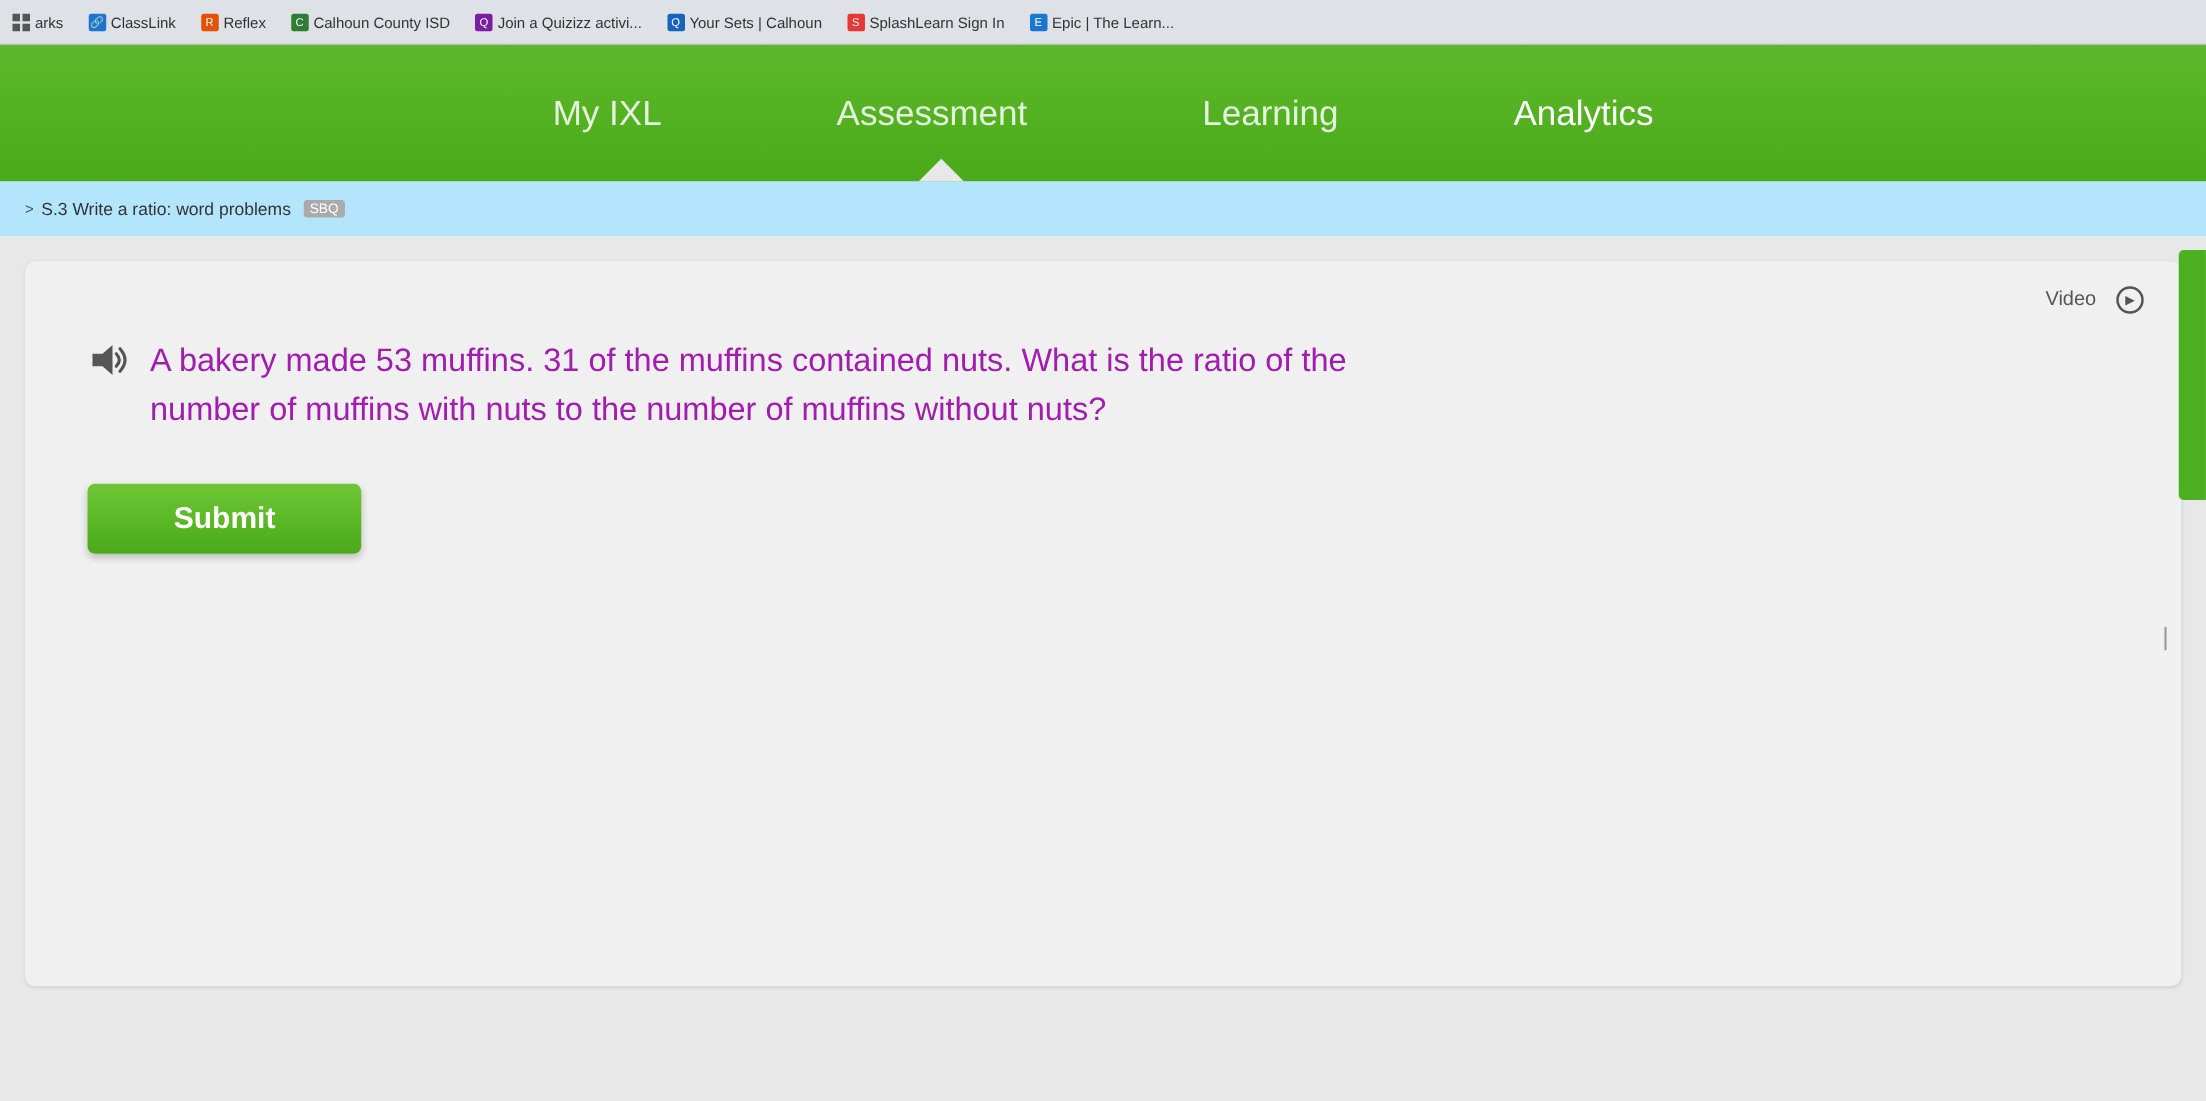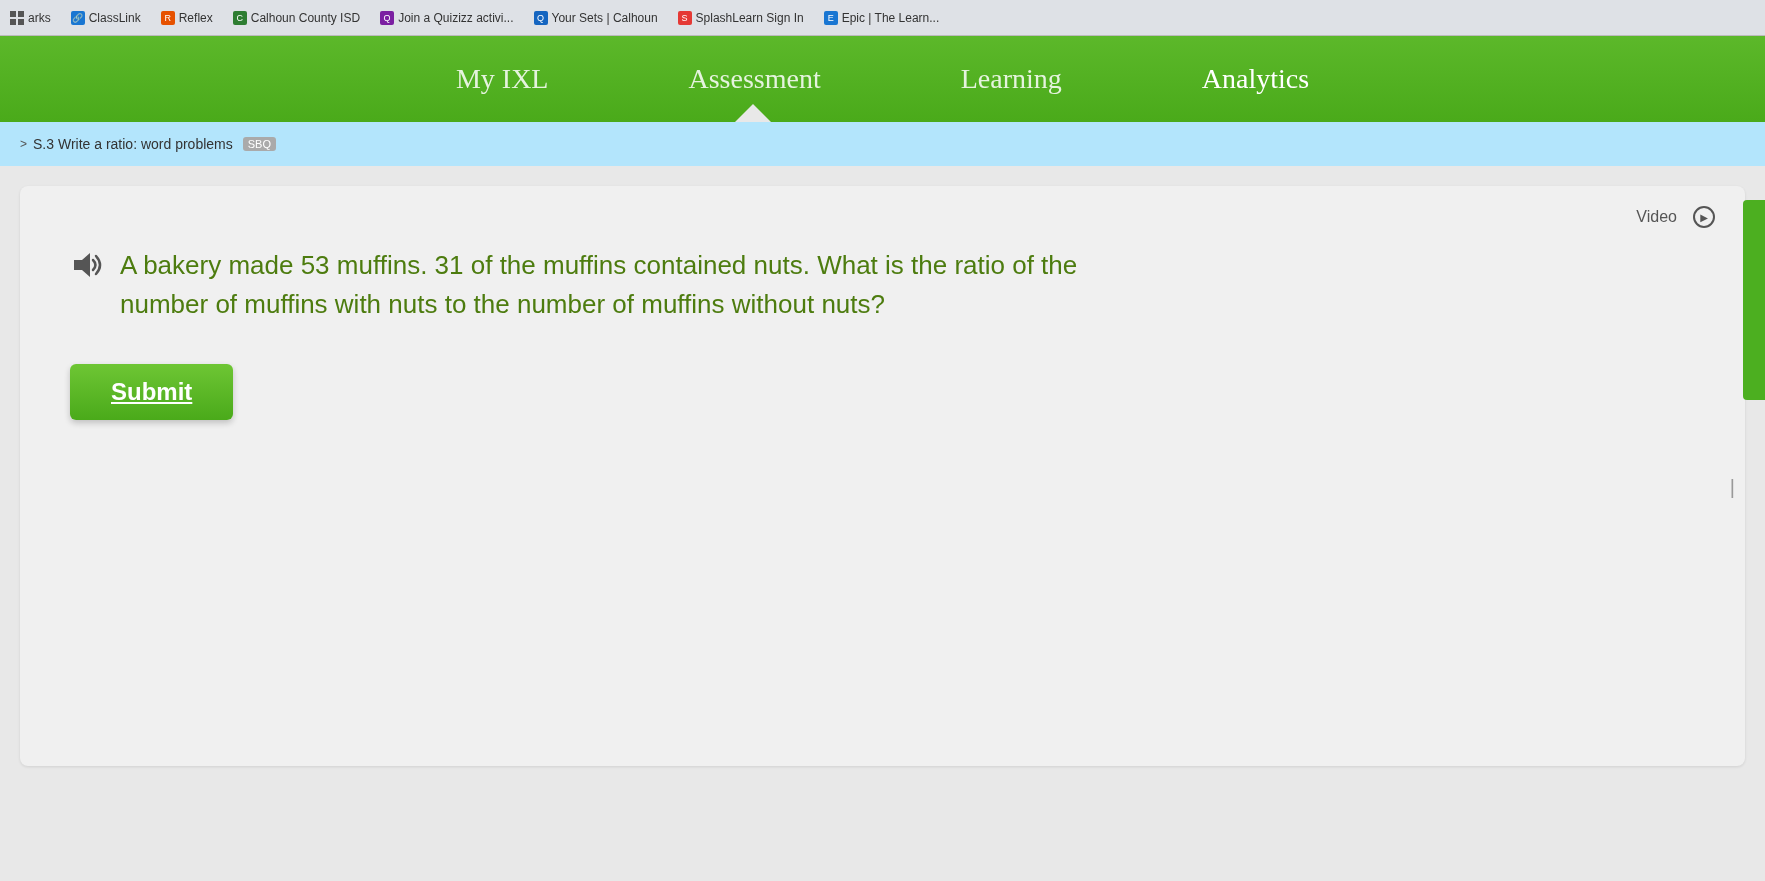--- a/index.html
+++ b/index.html
@@ -63,27 +63,26 @@
     .bm-reflex { background: #e65100; color: white; }
     .bm-calhoun { background: #2e7d32; color: white; }
     .bm-quizizz { background: #7b1fa2; color: white; }
     .bm-quizlet { background: #1565c0; color: white; }
     .bm-splash { background: #e53935; color: white; }
 
     
     .ixl-nav {
       background: #4caf20;
       background: linear-gradient(180deg, #5cb82a 0%, #4aaa1a 100%);
-      height: 86px;
+      height: 109px;
       display: flex;
       align-items: center;
       justify-content: center;
       gap: 108px;
       position: relative;
-      font-family: Liberation Serif, serif;
     }
     .nav-item {
       color: rgba(255,255,255,0.85);
       font-size: 28px;
       font-weight: 400;
       cursor: pointer;
       padding: 8px 16px;
       text-decoration: none;
     }
     .nav-active-indicator {
@@ -162,21 +161,21 @@
       display: flex;
       align-items: center;
       justify-content: center;
       font-size: 10px;
       color: #555;
     }
 
     
     .question-text {
       font-size: 26px;
-      color: #4d7c0f;
+      color: #a21caf;
       line-height: 1.5;
       margin-top: 20px;
       margin-bottom: 40px;
       display: flex;
       align-items: flex-start;
       gap: 14px;
     }
     .audio-icon {
       margin-top: 4px;
       flex-shrink: 0;
@@ -207,26 +206,25 @@
       outline: none;
     }
 
     
     .submit-btn {
       background: #5cb82a;
       background: linear-gradient(180deg, #6ec634 0%, #4aaa1a 100%);
       color: white;
       font-size: 24px;
       font-weight: bold;
-      padding: 14px 41px;
+      padding: 14px 69px;
       border: none;
       border-radius: 6px;
       cursor: pointer;
       box-shadow: 0 3px 6px rgba(0,0,0,0.2);
-      text-decoration: underline;
     }
 
     
     .right-edge-bar {
       position: fixed;
       right: 0;
       top: 200px;
       width: 22px;
       background: #4caf20;
       height: 200px;

